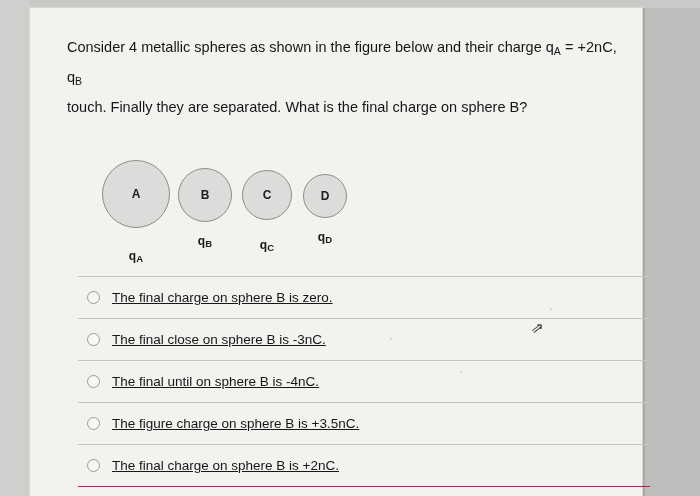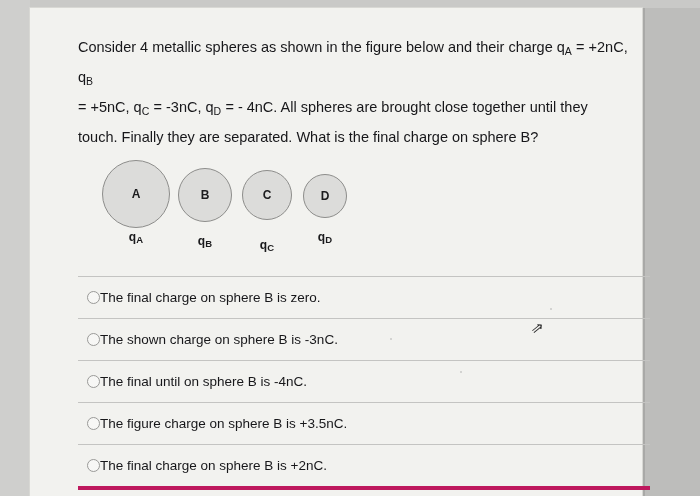--- a/index.html
+++ b/index.html
@@ -47,21 +47,21 @@
   }
   .left-strip {
     position: absolute;
     left: 0; top: 0;
     width: 30px; height: 496px;
     background: #cfcfcd;
   }
 
   .question {
     position: absolute;
-    left: 48px;
+    left: 37px;
     top: 26px;
     width: 570px;
     font-size: 14.5px;
     line-height: 26px;
     color: #17171a;
   }
   .question .line { white-space: nowrap; }
   .q-sub { font-size: 10.5px; vertical-align: -0.28em; letter-spacing: 0.2px; }
   .q-var { font-style: normal; }
 
@@ -83,21 +83,21 @@
     border: 1px solid #8d8d8b;
     color: #1c1c1e;
     display: flex;
     align-items: center;
     justify-content: center;
     font-size: 12px;
     font-weight: 600;
     box-sizing: border-box;
   }
   .sphere-label {
-    margin-top: 2px;
+    margin-top: 21px;
     font-size: 12px;
     font-weight: 700;
     color: #1a1a1c;
     letter-spacing: 0.2px;
   }
   .sphere-label .sub { font-size: 9.5px; vertical-align: -0.25em; }
 
   .s-a { left: 0px;   top: 0px;  width: 72px; }
   .s-a .sphere { width: 68px; height: 68px; margin: 0 auto; }
   .s-b { left: 76px;  top: 8px;  width: 58px; }
@@ -118,34 +118,36 @@
     top: 268px;
     width: 572px;
   }
   .answer-row {
     position: relative;
     height: 41px;
     border-top: 1px solid #c4c4c2;
     display: flex;
     align-items: center;
   }
-  .answer-row:last-child { border-bottom: 4px solid #be185d; }
+  .answer-row:last-child { border-bottom: 1px solid #be185d; }
   .radio {
     width: 13px;
     height: 13px;
     border-radius: 50%;
     border: 1px solid #9a9a98;
     background: #f7f7f5;
     flex: 0 0 auto;
     margin-left: 9px;
     box-sizing: border-box;
   }
   .answer-text {
+    margin-left: 12px;
     font-size: 13.5px;
     color: #17171a;
+    text-decoration: underline;
   }
 
   
   .cursor {
     position: absolute;
     left: 531px;
     top: 320px;
     width: 14px;
     height: 18px;
     color: #2b2b2b;
@@ -172,23 +174,20 @@
 
   <div class="sheet">
 
     <div class="question">
       <div class="line">
         <span>Consider 4 metallic spheres as shown in the figure below and their charge q</span><span class="q-sub">A</span><span> = +2nC,</span>
       </div>
       <div class="line">
         <span class="q-var">q</span><span class="q-sub">B</span>
       </div>
-      <div class="line">
-        <span>= +5nC, q</span><span class="q-sub">C</span><span> = -3nC, q</span><span class="q-sub">D</span><span> = - 4nC. All spheres are brought close together until they</span>
-      </div>
       <div class="line">touch. Finally they are separated. What is the final charge on sphere B?</div>
     </div>
 
     <div class="spheres">
 
       <div class="sphere-wrap s-a">
         <div class="sphere">
           <span>A</span>
         </div>
         <div class="sphere-label">
@@ -227,21 +226,21 @@
 
     <div class="answers">
 
       <div class="answer-row">
         <span class="radio"></span>
         <span class="answer-text">The final charge on sphere B is zero.</span>
       </div>
 
       <div class="answer-row">
         <span class="radio"></span>
-        <span class="answer-text">The shown charge on sphere B is -3nC.</span>
+        <span class="answer-text">The final close on sphere B is -3nC.</span>
       </div>
 
       <div class="answer-row">
         <span class="radio"></span>
         <span class="answer-text">The final until on sphere B is -4nC.</span>
       </div>
 
       <div class="answer-row">
         <span class="radio"></span>
         <span class="answer-text">The figure charge on sphere B is +3.5nC.</span>

